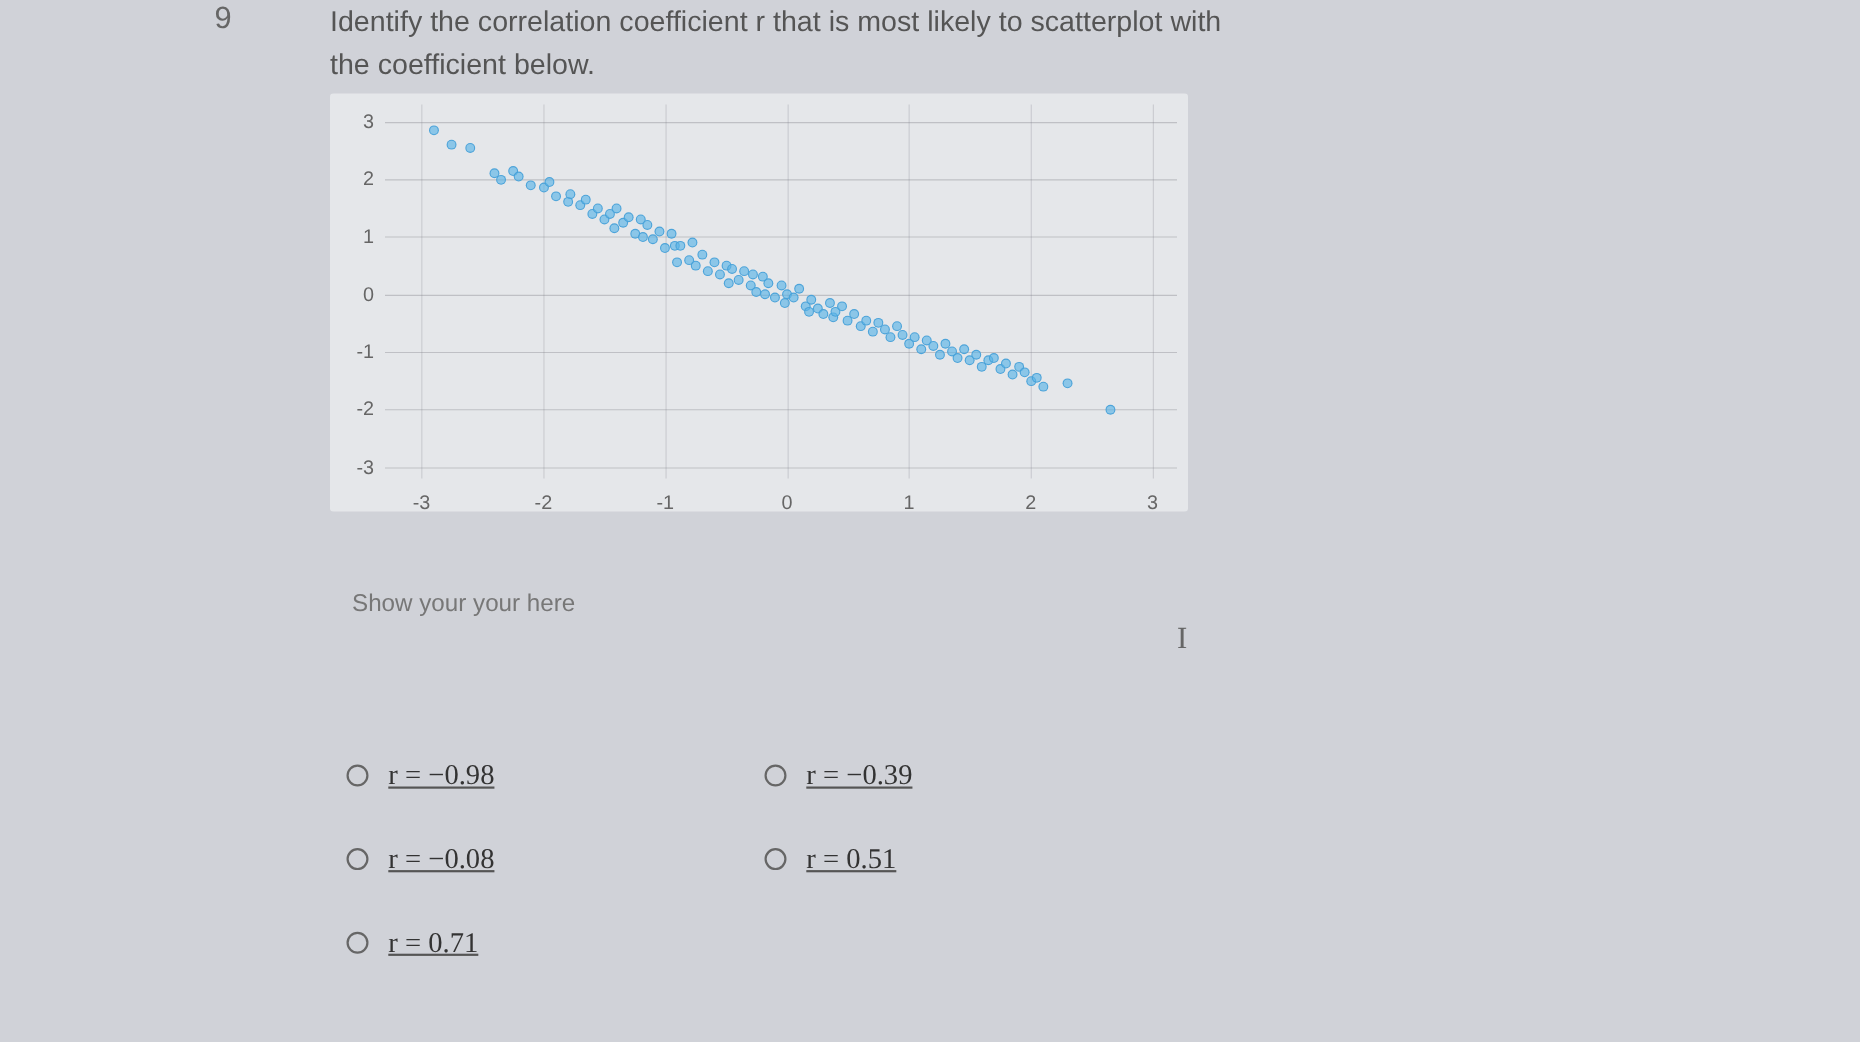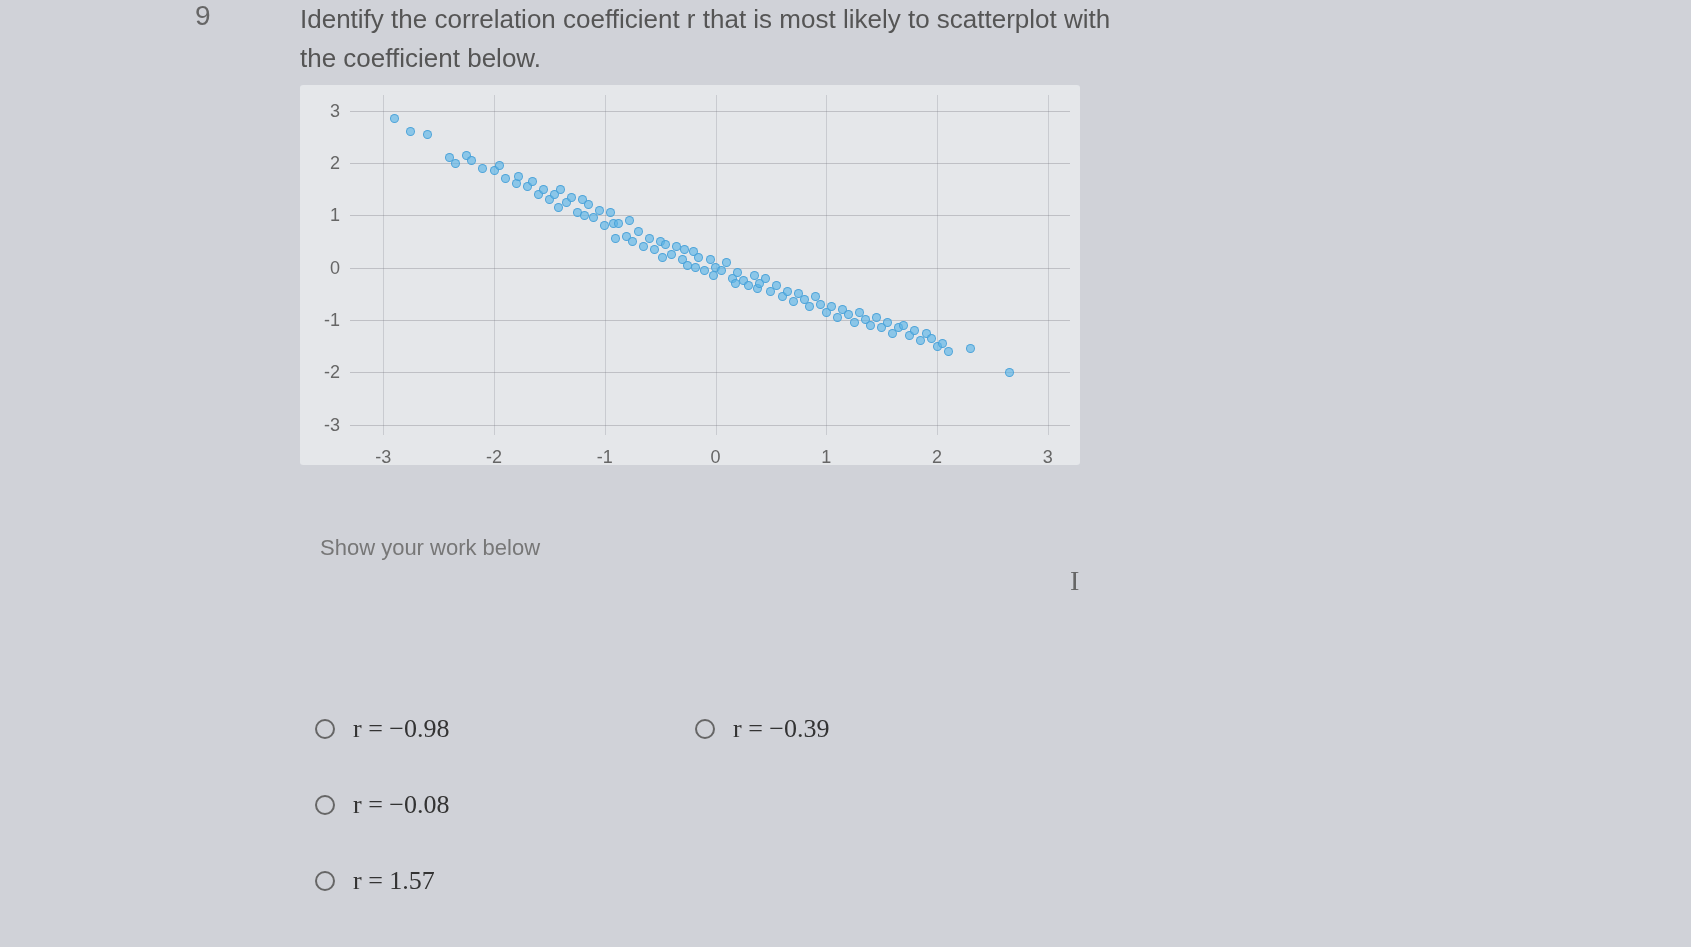--- a/index.html
+++ b/index.html
@@ -95,22 +95,23 @@
     position: absolute;
     left: 1070px;
     top: 565px;
     font-size: 28px;
     font-family: 'Times New Roman', serif;
     color: #666;
   }
   .options {
     position: absolute;
     left: 315px;
-    top: 714px;
+    top: 690px;
     width: 760px;
+    text-decoration: underline;
   }
   .opt-row {
     display: flex;
     margin-bottom: 46px;
   }
   .opt {
     display: flex;
     align-items: center;
     width: 380px;
     gap: 18px;
@@ -267,40 +268,44 @@
         <div class="dot" style="left: 576px; top: 238px;"></div>
         <div class="dot" style="left: 581.538px; top: 243.231px;"></div>
         <div class="dot" style="left: 587.077px; top: 251.077px;"></div>
         <div class="dot" style="left: 592.615px; top: 248.462px;"></div>
         <div class="dot" style="left: 598.154px; top: 256.308px;"></div>
         <div class="dot" style="left: 620.308px; top: 253.692px;"></div>
         <div class="dot" style="left: 659.077px; top: 277.231px;"></div>
       </div>
   </div>
 
-  <div class="showwork">Show your work below</div>
+  <div class="showwork">Show your your here</div>
   <div class="cursor-i">I</div>
 
   <div class="options">
     <div class="opt-row">
       <div class="opt">
         <span class="radio"></span>
         <span class="opt-label eq">r = −0.98</span>
       </div>
       <div class="opt">
         <span class="radio"></span>
         <span class="opt-label eq">r = −0.39</span>
       </div>
     </div>
     <div class="opt-row">
       <div class="opt">
         <span class="radio"></span>
         <span class="opt-label eq">r = −0.08</span>
       </div>
+      <div class="opt">
+        <span class="radio"></span>
+        <span class="opt-label eq">r = 0.51</span>
+      </div>
     </div>
     <div class="opt-row">
       <div class="opt">
         <span class="radio"></span>
-        <span class="opt-label eq">r = 1.57</span>
+        <span class="opt-label eq">r = 0.71</span>
       </div>
     </div>
   </div>
 </div>
 
 </body></html>

